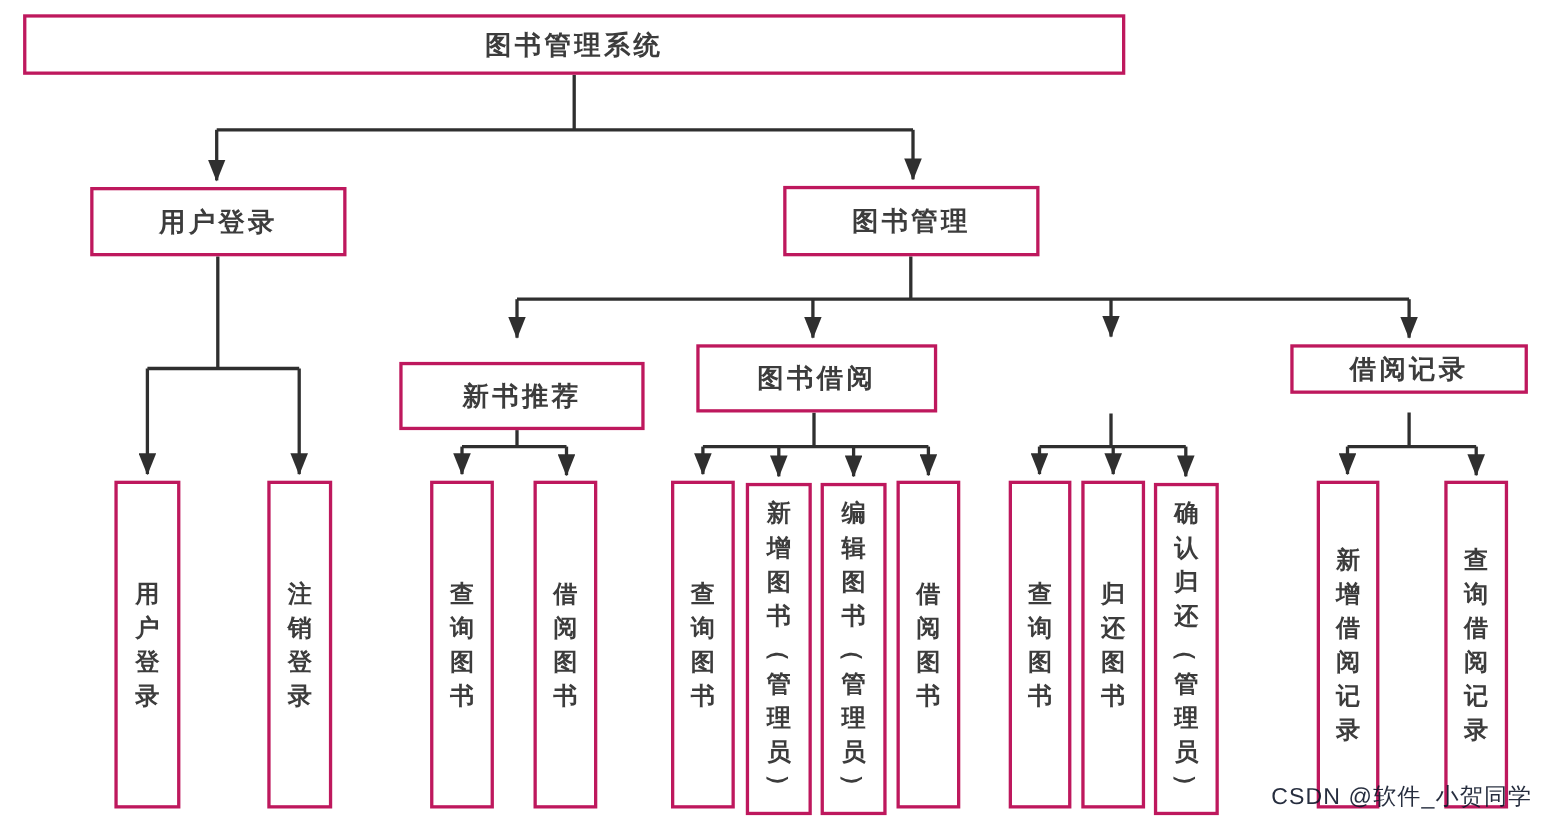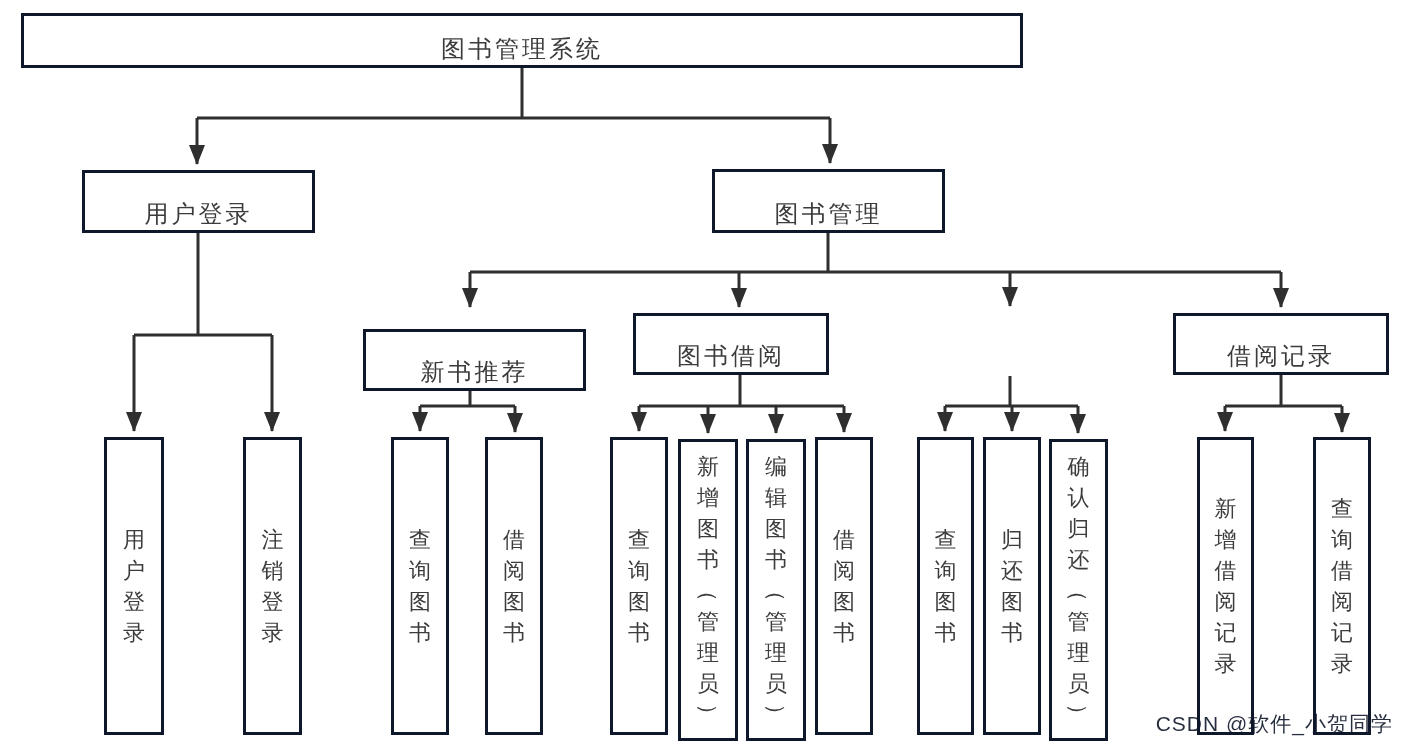--- a/index.html
+++ b/index.html
@@ -13,25 +13,26 @@
     overflow: hidden;
   }
   .connector-layer {
     position: absolute;
     left: 0; top: 0;
     width: 1405px; height: 747px;
   }
   .box {
     position: absolute;
     box-sizing: border-box;
-    border: 3px solid #0f172a;
+    border: 3px solid #be185d;
     background: #ffffff;
     display: flex;
-    align-items: flex-end;
+    align-items: center;
     justify-content: center;
+    font-weight: bold;
   }
   .hlabel {
     font-size: 24px;
     letter-spacing: 3px;
     white-space: nowrap;
   }
   .vbox { flex-direction: column; }
   .vchar {
     display: block;
     width: 100%;
@@ -102,24 +103,24 @@
   <div class="box" style="left:82px; top:170px; width:233px; height:63px;">
     <span class="hlabel">用户登录</span>
   </div>
   <div class="box" style="left:712px; top:169px; width:233px; height:64px;">
     <span class="hlabel">图书管理</span>
   </div>
 
   <div class="box" style="left:363px; top:329px; width:223px; height:62px;">
     <span class="hlabel">新书推荐</span>
   </div>
-  <div class="box" style="left:633px; top:313px; width:196px; height:62px;">
+  <div class="box" style="left:633px; top:313px; width:219px; height:62px;">
     <span class="hlabel">图书借阅</span>
   </div>
-  <div class="box" style="left:1173px; top:313px; width:216px; height:62px;">
+  <div class="box" style="left:1173px; top:313px; width:216px; height:45px;">
     <span class="hlabel">借阅记录</span>
   </div>
 
   <div class="box vbox" style="left:104px; top:437px; width:60px; height:298px;">
       <span class="vchar">用</span>
       <span class="vchar">户</span>
       <span class="vchar">登</span>
       <span class="vchar">录</span>
     </div>
   <div class="box vbox" style="left:243px; top:437px; width:59px; height:298px;">

